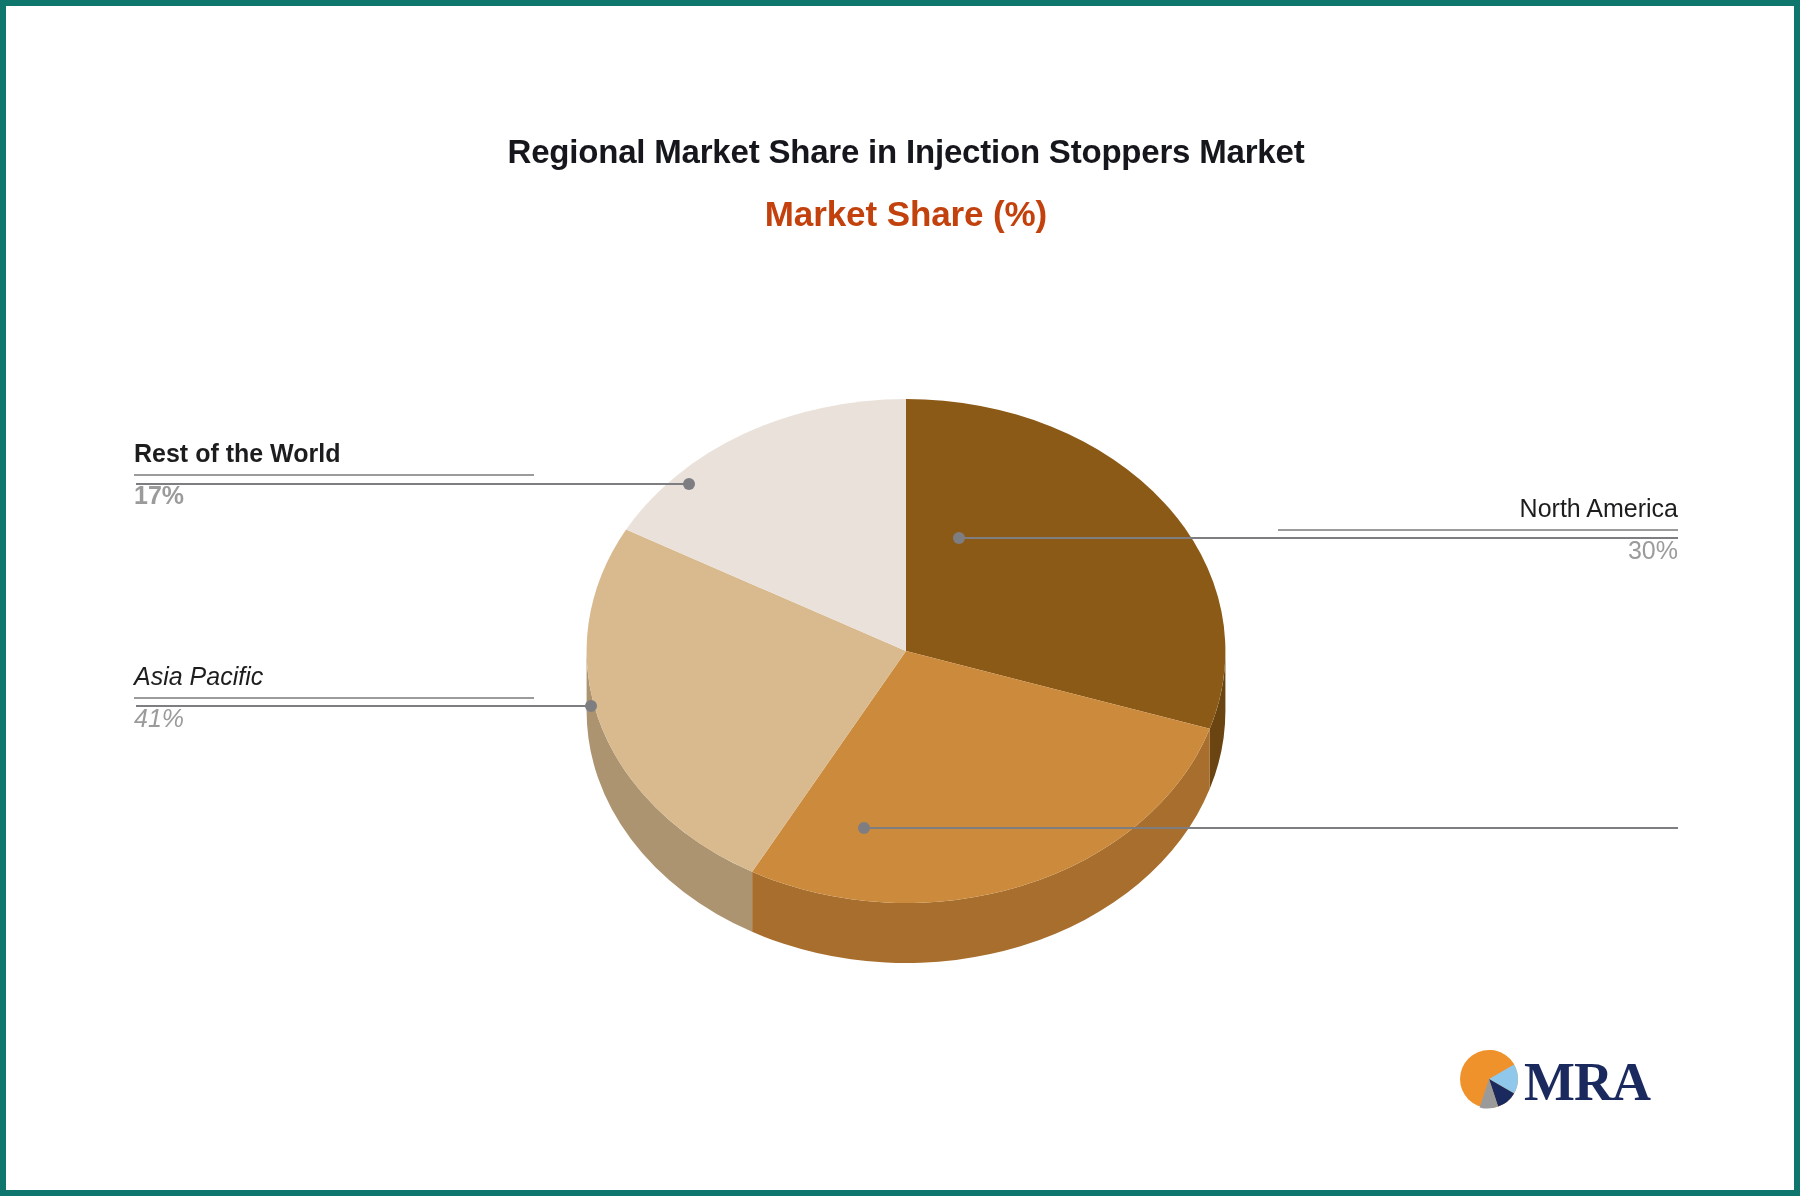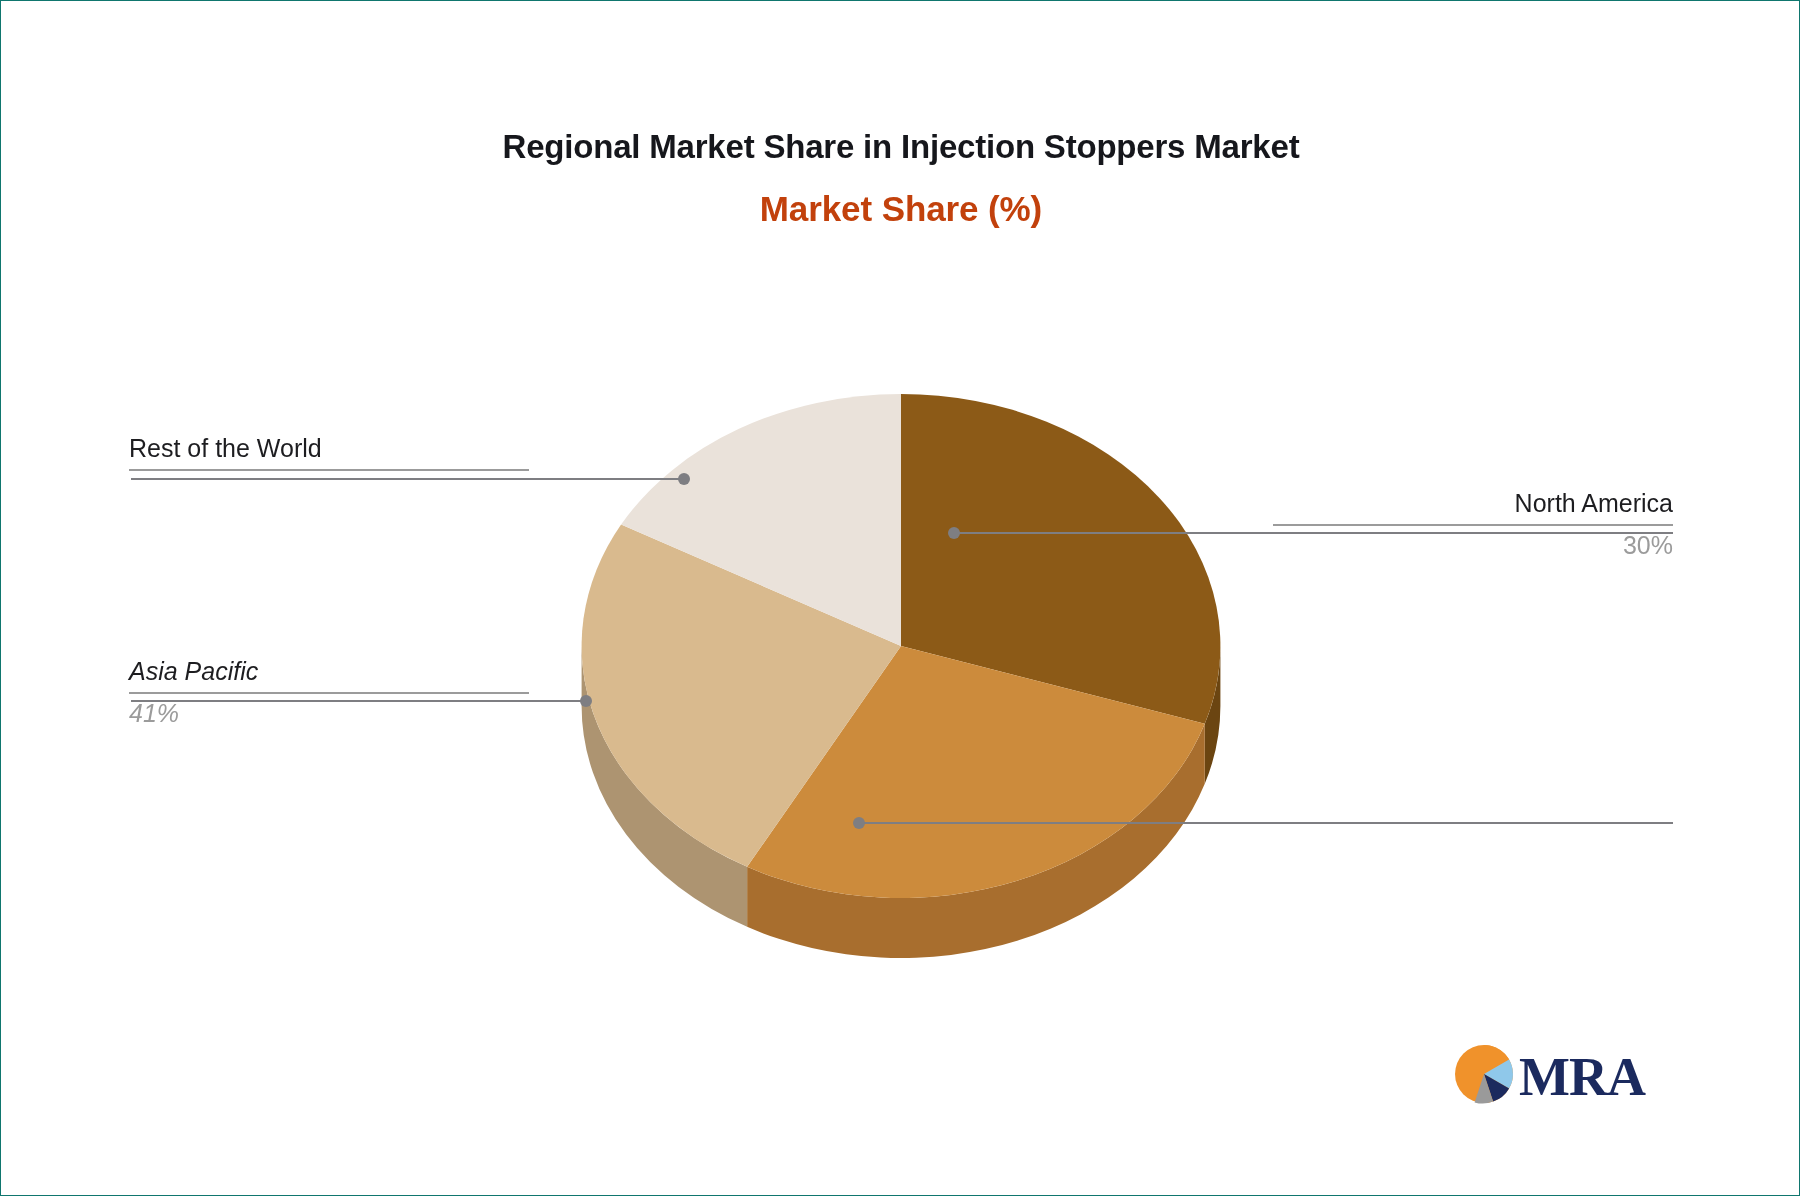--- a/index.html
+++ b/index.html
@@ -8,21 +8,21 @@
     background: #ffffff;
   }
   body {
     font-family: "Liberation Sans", sans-serif;
   }
   #canvas {
     position: relative;
     width: 1800px;
     height: 1196px;
     background: #ffffff;
-    border: 1px solid #0f766e;
+    border: 6px solid #0f766e;
     box-sizing: border-box;
     overflow: hidden;
   }
 
   
   #title-block {
     position: absolute;
     top: 128px;
     left: 0;
     width: 1800px;
@@ -70,21 +70,21 @@
     margin: 5px 0 4px 0;
   }
   .callout .cl-value {
     font-size: 25px;
     color: #9b9b9b;
     line-height: 1.25;
   }
   .callout.left { text-align: left; }
   .callout.right { text-align: right; }
 
-  #callout-row { left: 128px; top: 432px; }
+  #callout-row { left: 128px; top: 432px; font-weight: bold; }
   #callout-ap  { left: 128px; top: 655px; font-style: italic; }
   #callout-na  { left: 1272px; top: 487px; }
   #callout-eu  { left: 1272px; top: 777px; }
 
   
   #leaders {
     position: absolute;
     left: 0; top: 0;
     width: 1800px; height: 1196px;
     pointer-events: none;
@@ -143,20 +143,21 @@
     <line x1="953" y1="532" x2="1672" y2="532" stroke="#7E7E82" stroke-width="2"></line>
     <circle cx="953" cy="532" r="6" fill="#7E7E82"></circle>
 
     <line x1="858" y1="822" x2="1672" y2="822" stroke="#7E7E82" stroke-width="2"></line>
     <circle cx="858" cy="822" r="6" fill="#7E7E82"></circle>
   </svg>
 
   <div class="callout left" id="callout-row">
     <div class="cl-name">Rest of the World</div>
     <div class="cl-rule"></div>
+    <div class="cl-value">17%</div>
   </div>
 
   <div class="callout left" id="callout-ap">
     <div class="cl-name">Asia Pacific</div>
     <div class="cl-rule"></div>
     <div class="cl-value">41%</div>
   </div>
 
   <div class="callout right" id="callout-na">
     <div class="cl-name">North America</div>

